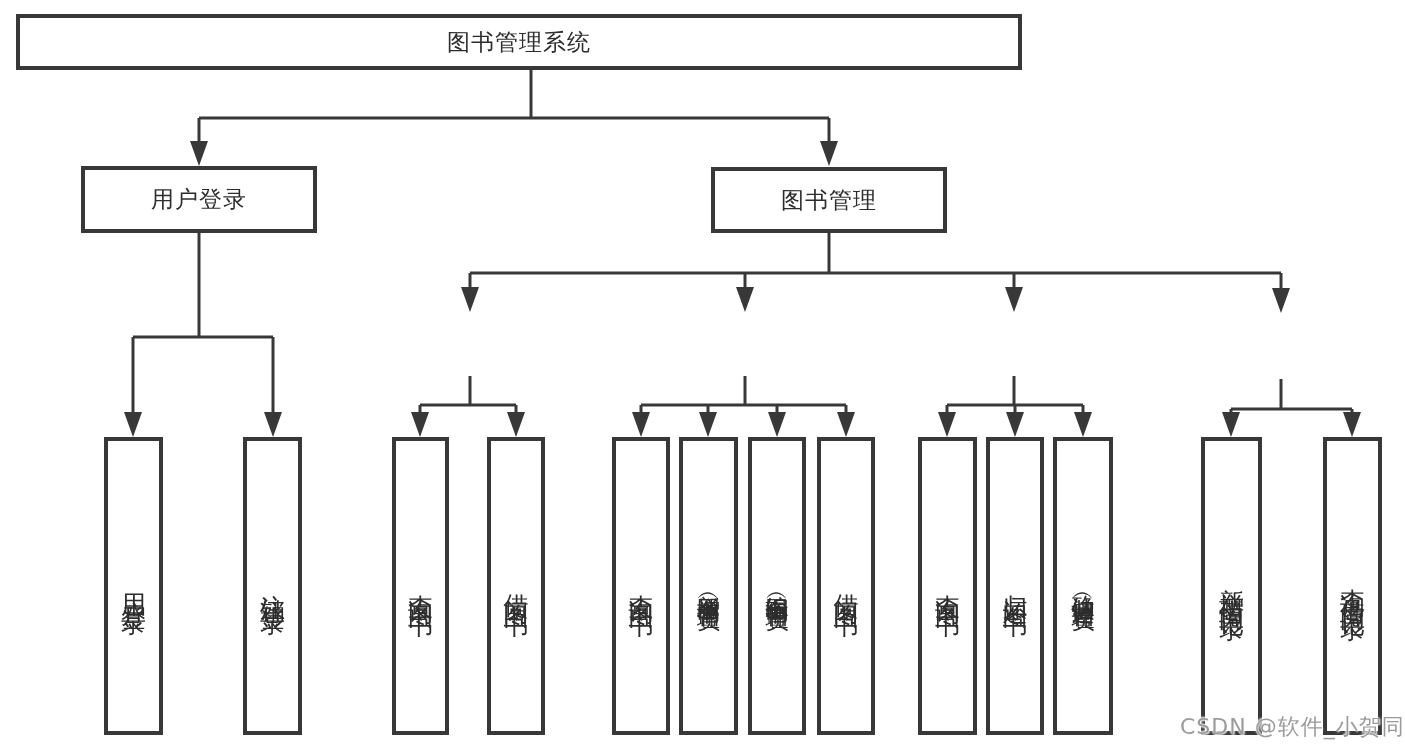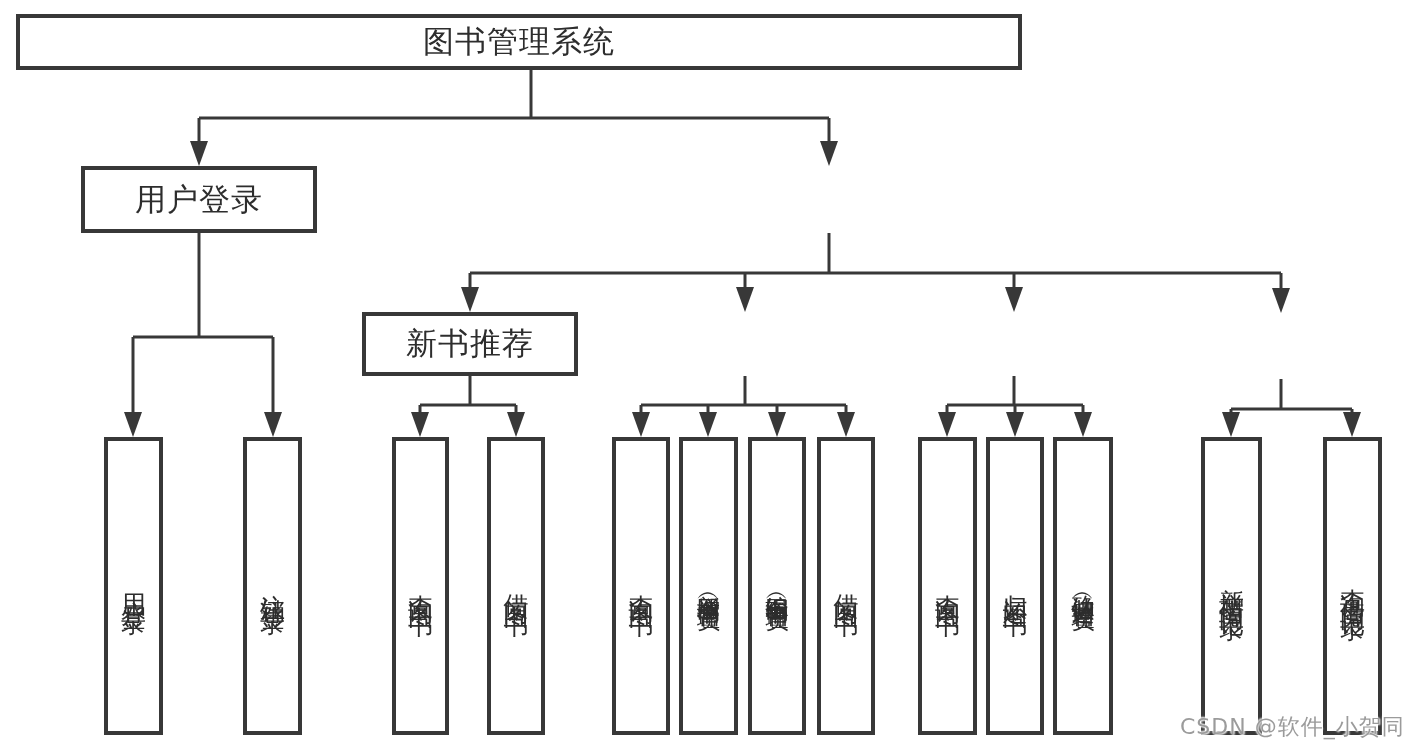--- a/index.html
+++ b/index.html
@@ -13,21 +13,21 @@
   }
   .stage svg { position: absolute; left: 0; top: 0; }
   .hbox {
     position: absolute;
     box-sizing: border-box;
     border: 4px solid #383838;
     background: #ffffff;
     display: flex;
     align-items: center;
     justify-content: center;
-    font-size: 31px;
+    font-size: 23px;
     color: #2d2d2d;
     letter-spacing: 1px;
     white-space: nowrap;
   }
   .leaf {
     position: absolute;
     top: 437px;
     height: 298px;
     box-sizing: border-box;
     border: 4px solid #383838;
@@ -126,22 +126,22 @@
       <polygon points="1006,412 1024,412 1015,437"></polygon>
       <polygon points="1074,412 1092,412 1083,437"></polygon>
       <polygon points="1222,412 1240,412 1231,437"></polygon>
       <polygon points="1343,412 1361,412 1352,437"></polygon>
     </g>
   </svg>
 
   <div class="hbox" style="left:16px; top:14px; width:1006px; height:56px;">图书管理系统</div>
 
   <div class="hbox" style="left:81px; top:166px; width:236px; height:67px;">用户登录</div>
+  <div class="hbox" style="left:711px; top:167px; width:236px; height:66px;">图书管理</div>
 
-  <div class="hbox" style="left:362px; top:312px; width:216px; height:64px;">新书推荐</div>
 
   <div class="leaf" style="left:104px; width:59px;">
     <span class="vtext">用户登录</span>
   </div>
   <div class="leaf" style="left:243px; width:59px;">
     <span class="vtext">注销登录</span>
   </div>
   <div class="leaf" style="left:392px; width:57px;">
     <span class="vtext">查询图书</span>
   </div>

